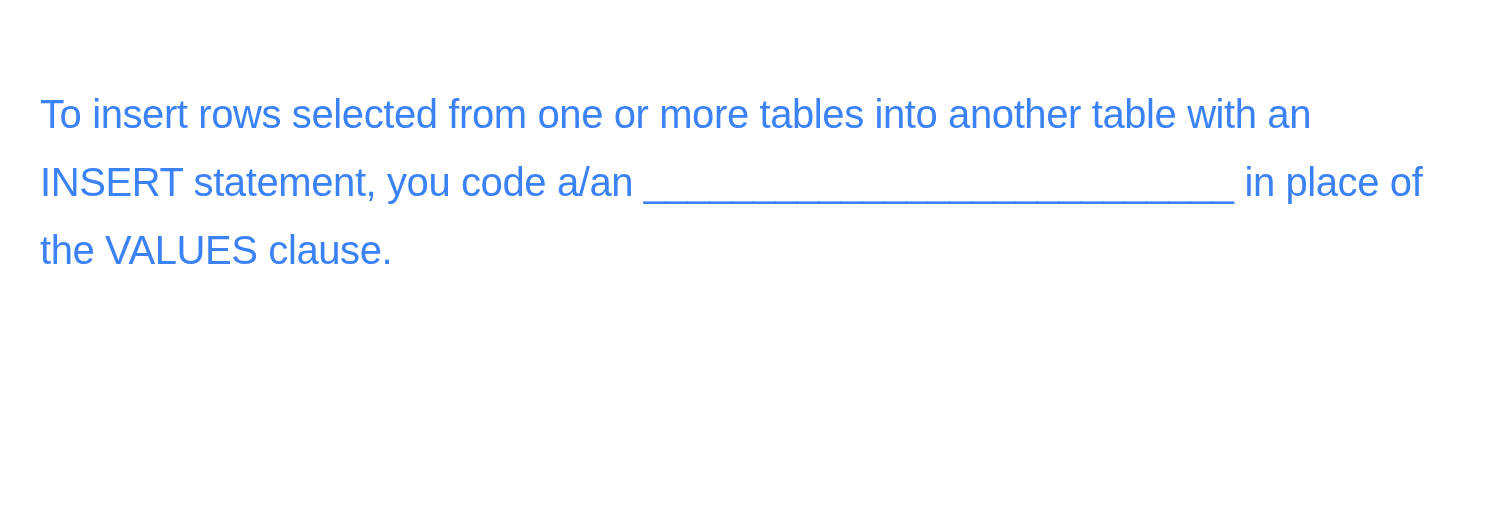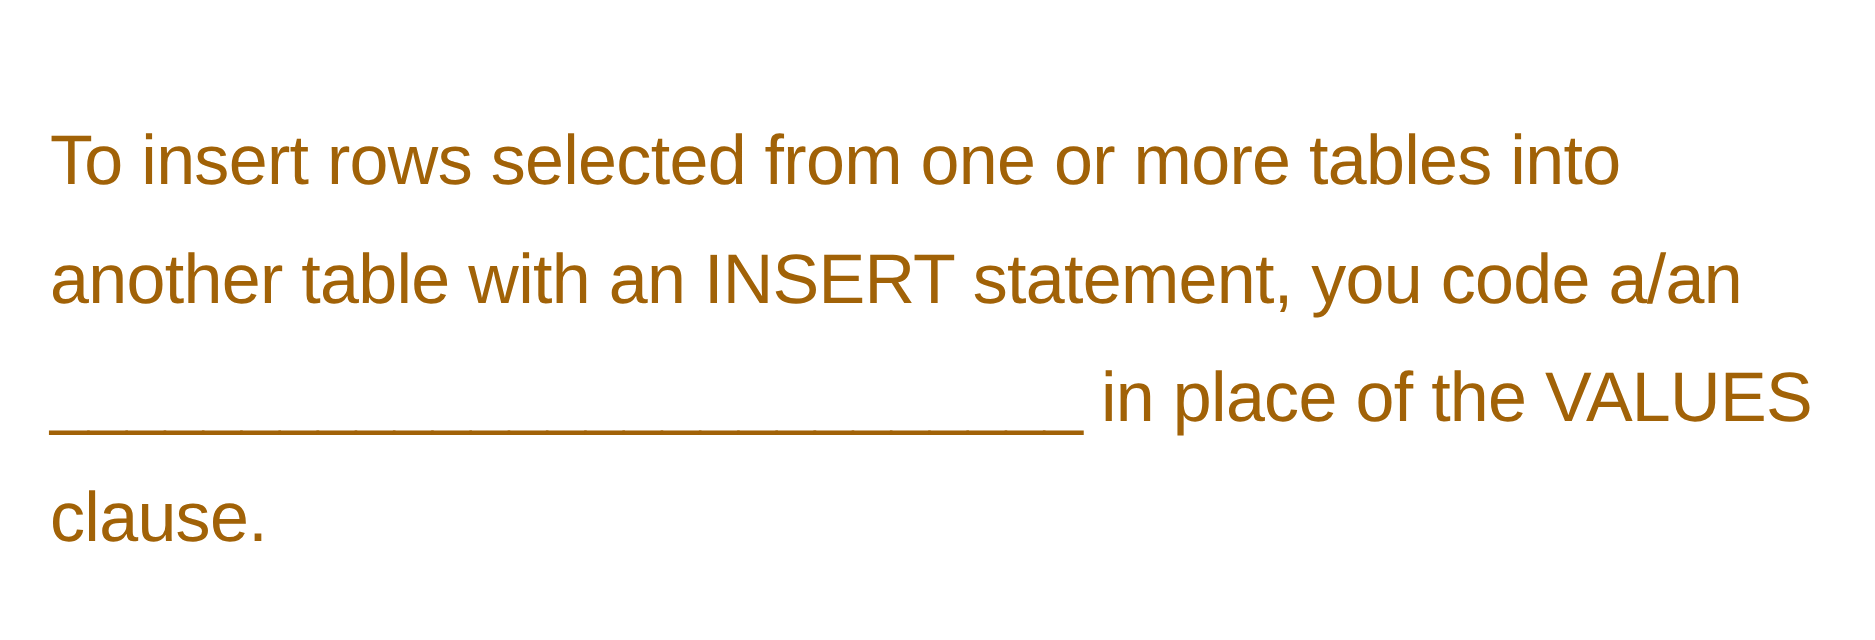--- a/index.html
+++ b/index.html
@@ -10,23 +10,23 @@
     body {
       width: 1500px;
       height: 512px;
       background: #ffffff;
       font-family: -apple-system, BlinkMacSystemFont, "Segoe UI", Helvetica, Arial, sans-serif;
       padding: 80px 40px 40px 40px;
       display: flex;
       align-items: flex-start;
     }
     .question-text {
-      font-size: 56px;
+      font-size: 40px;
       line-height: 1.7;
-      color: #a16207;
+      color: #3b82f6;
       font-weight: 400;
       letter-spacing: -0.01em;
     }
   </style>
 </head>
 <body>
 
 <div class="question-text">To insert rows selected from one or more tables into another table with an INSERT statement, you code a/an ___________________________ in place of the VALUES clause.</div>
 
 </body></html>

